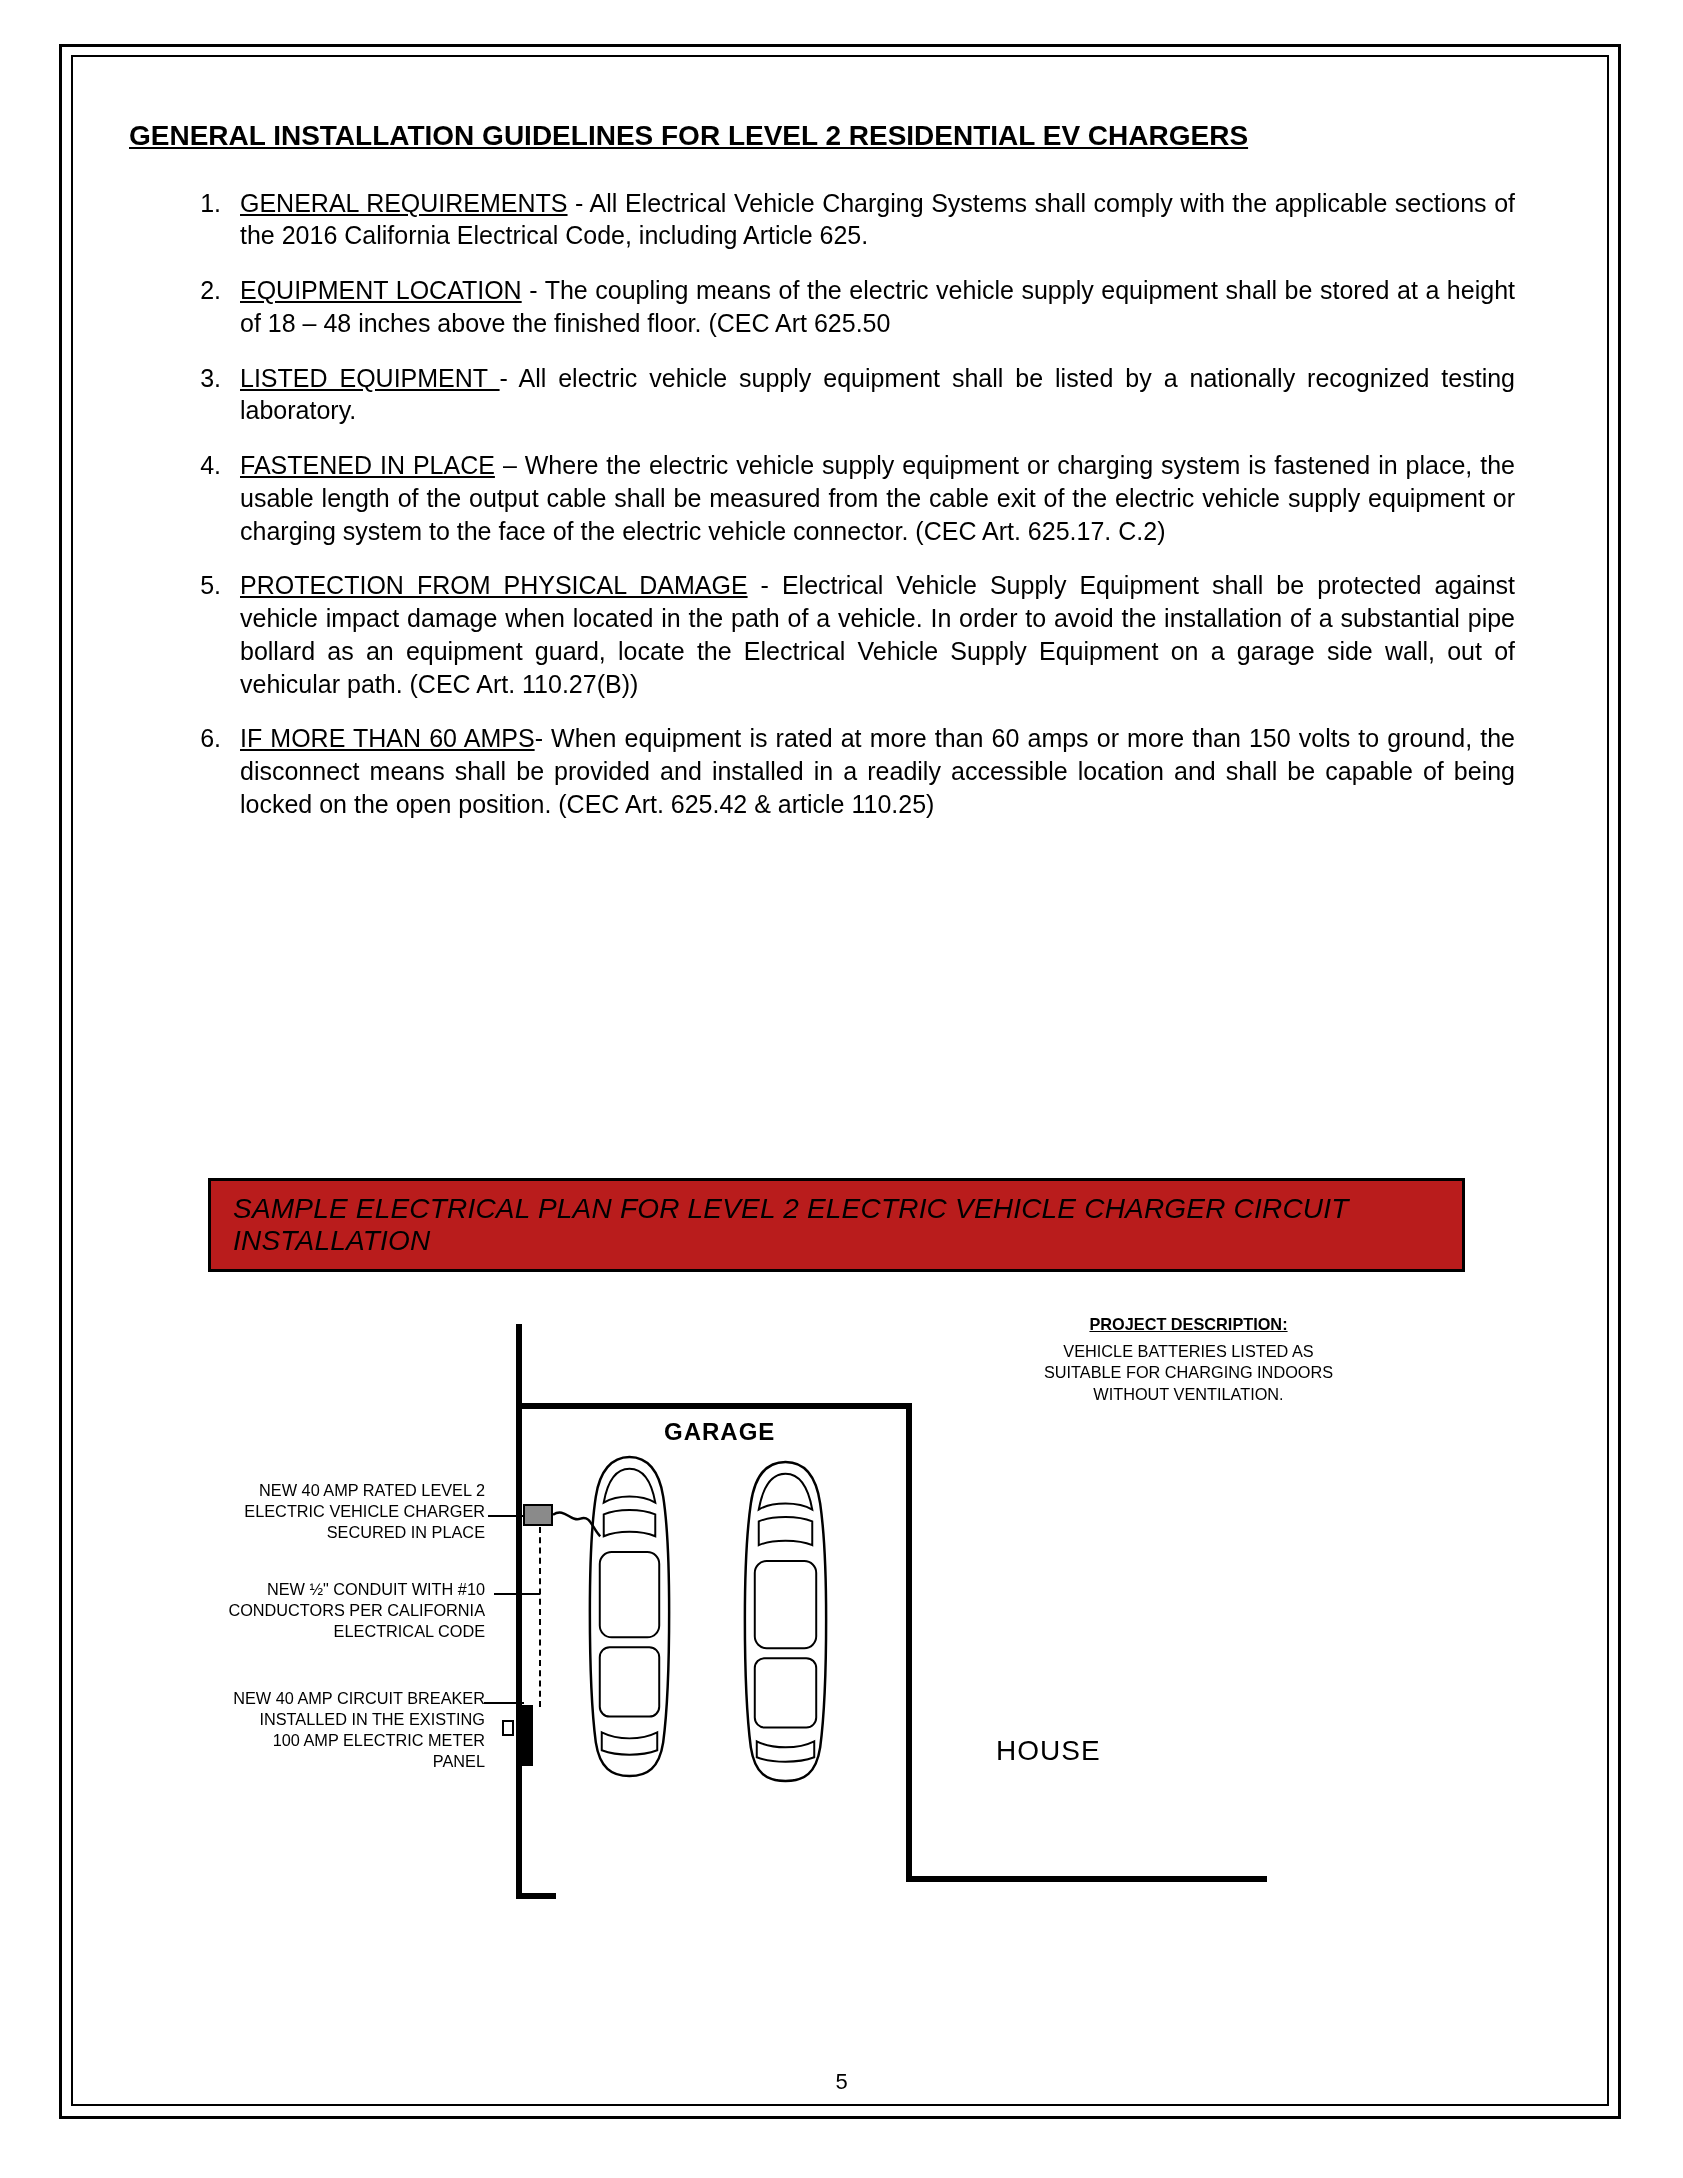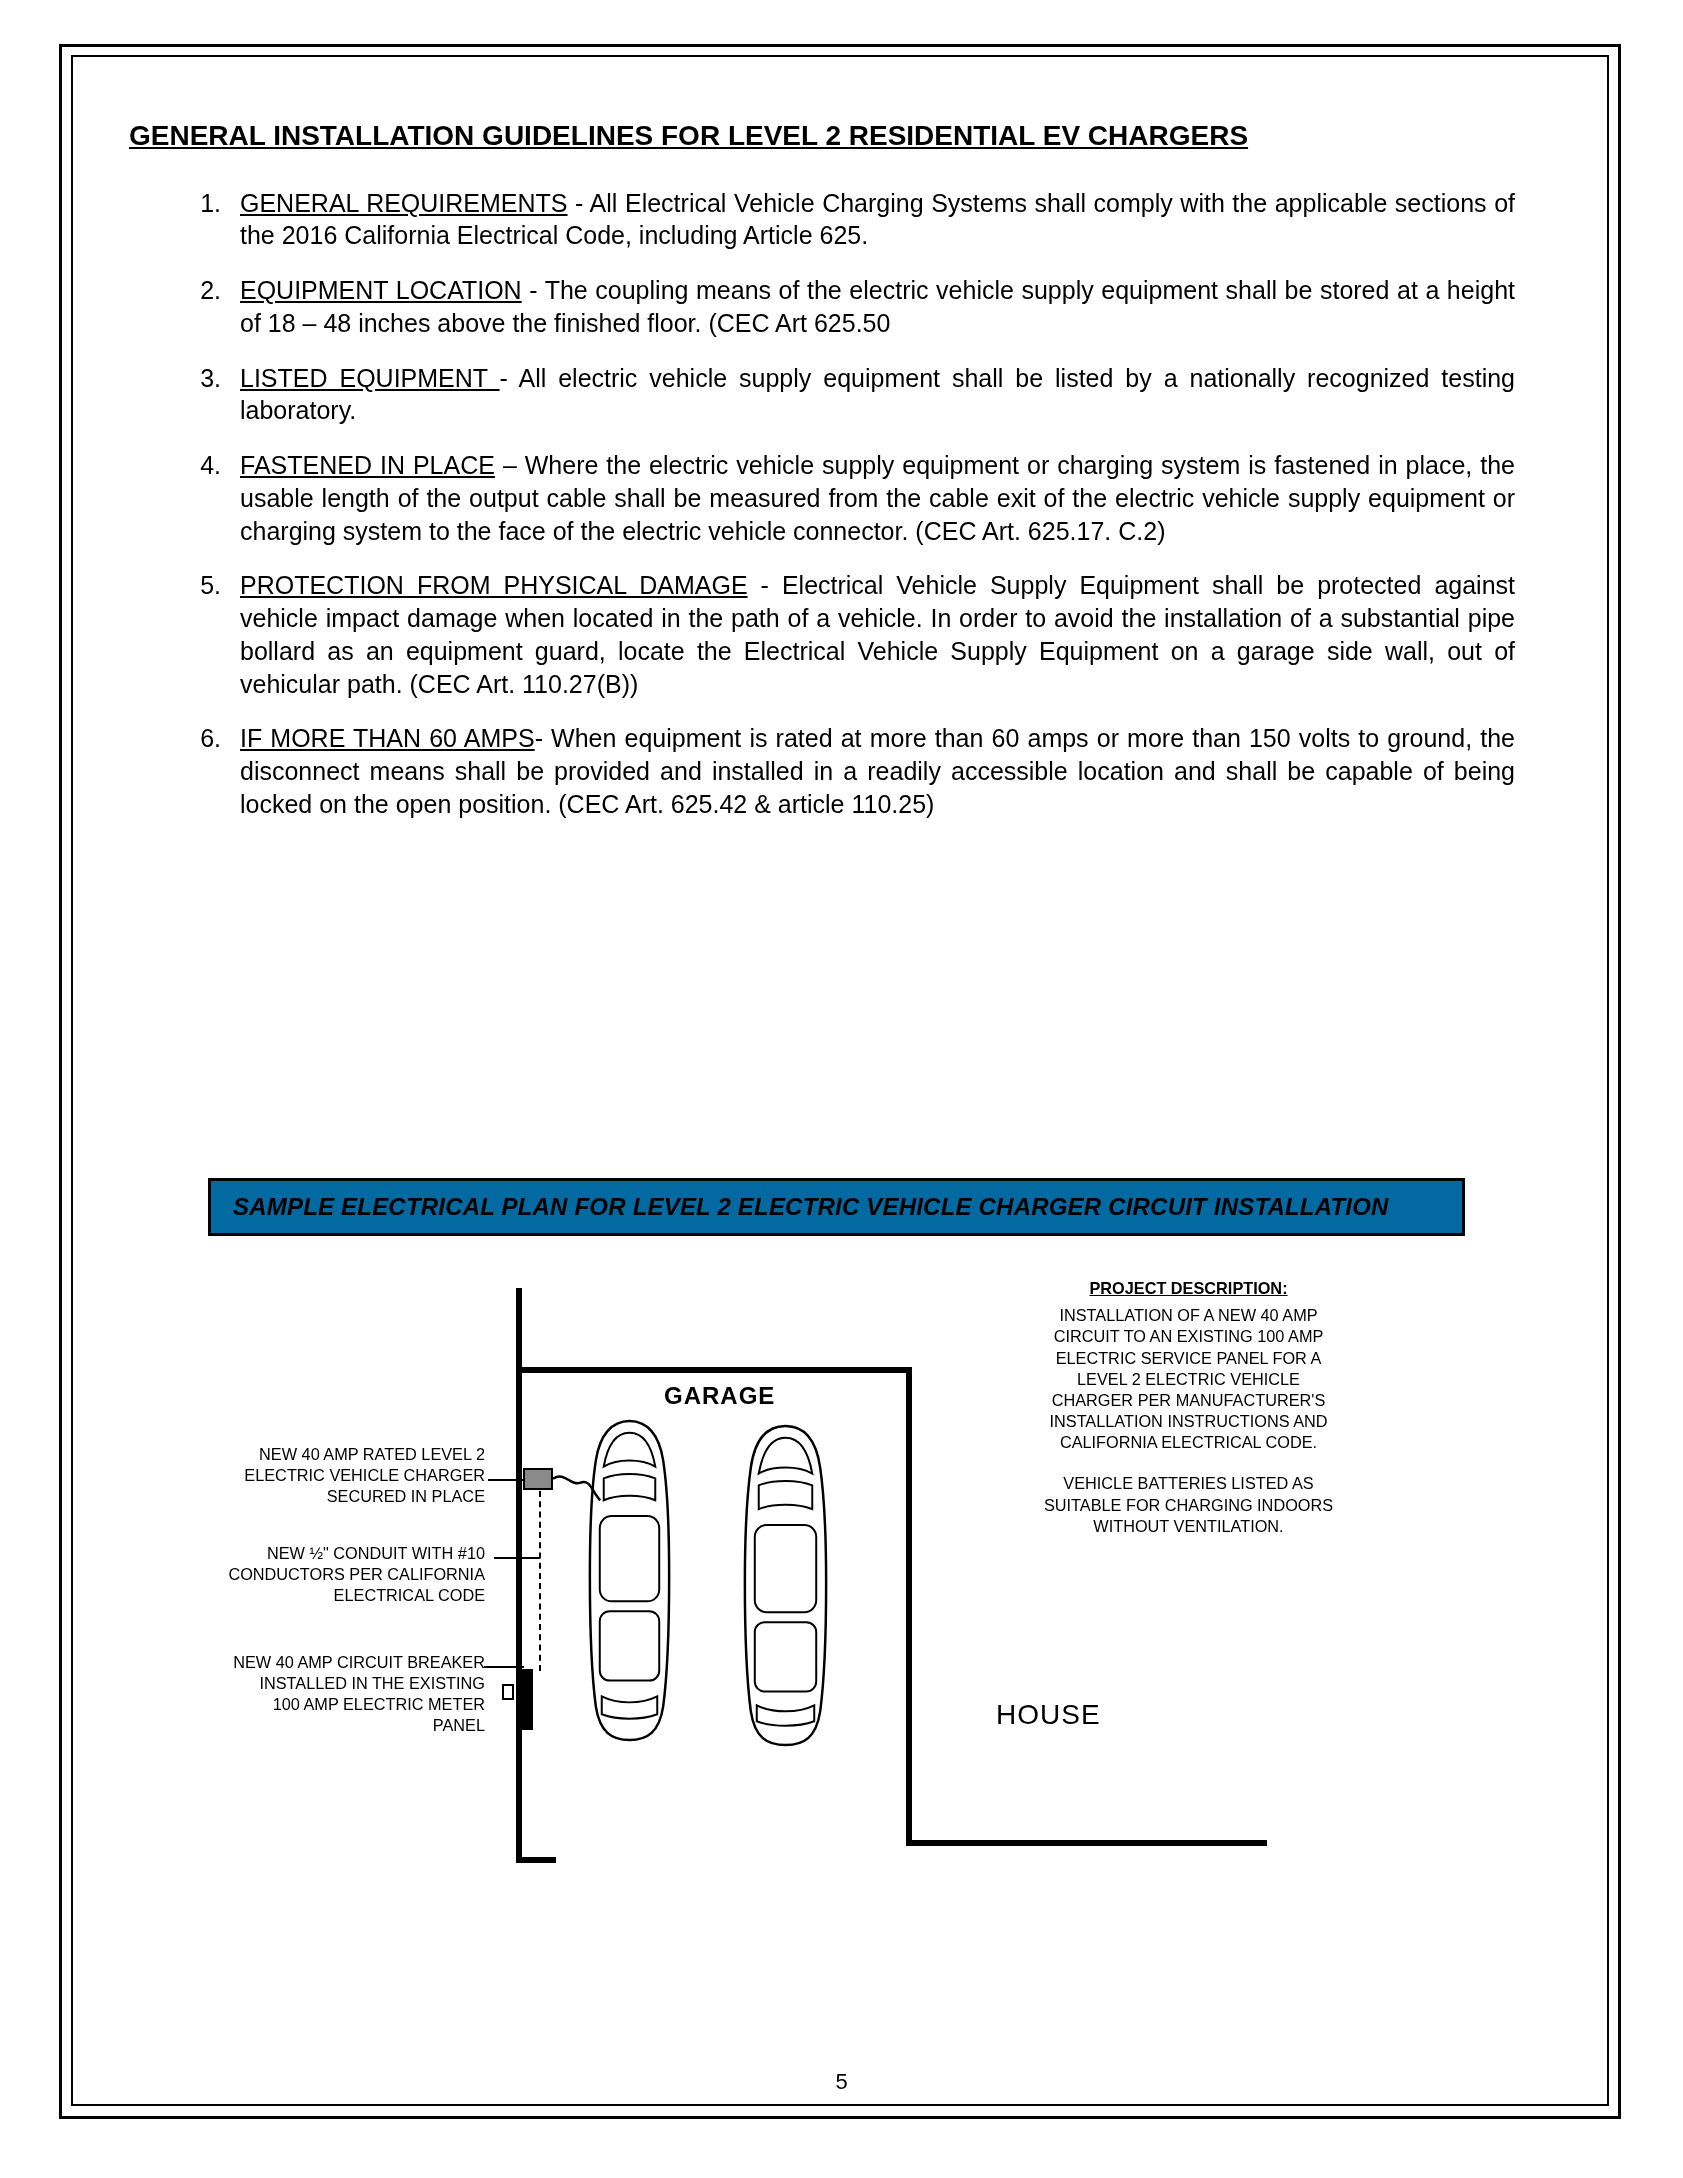--- a/index.html
+++ b/index.html
@@ -72,25 +72,25 @@
   }
   .diagram-wrap {
     position: absolute;
     left: 129px;
     top: 1178px;
     width: 1426px;
   }
   .sample-banner {
     margin-left: 79px;
     width: 1257px;
-    background: #0369a1;
+    background: #b91c1c;
     border: 3px solid #000;
     box-sizing: border-box;
-    font-size: 24px;
-    font-weight: bold;
+    font-size: 28px;
+    font-weight: normal;
     font-style: italic;
     padding: 12px 0 12px 22px;
     letter-spacing: 0.2px;
   }
   .drawing {
     position: relative;
     margin-left: 40px;
     margin-top: 42px;
     width: 1386px;
     height: 653px;
@@ -332,21 +332,20 @@
       <div class="lead-line lead1"></div>
       <div class="lead-line lead2"></div>
       <div class="lead-line lead3"></div>
 
       <div class="callout c1">NEW 40 AMP RATED  LEVEL 2 ELECTRIC VEHICLE CHARGER SECURED IN PLACE</div>
       <div class="callout c2">NEW ½" CONDUIT WITH #10 CONDUCTORS PER CALIFORNIA ELECTRICAL CODE</div>
       <div class="callout c3">NEW 40 AMP CIRCUIT BREAKER INSTALLED IN THE EXISTING 100 AMP ELECTRIC METER PANEL</div>
 
       <div class="proj">
         <span class="title">PROJECT DESCRIPTION:</span>
-        <p>INSTALLATION OF A NEW 40 AMP CIRCUIT TO AN EXISTING 100 AMP ELECTRIC SERVICE PANEL FOR A LEVEL 2 ELECTRIC VEHICLE CHARGER PER MANUFACTURER'S INSTALLATION INSTRUCTIONS AND CALIFORNIA ELECTRICAL CODE.</p>
         <p>VEHICLE BATTERIES LISTED AS SUITABLE FOR CHARGING INDOORS WITHOUT VENTILATION.</p>
       </div>
 
     </div>
   </div>
 
   <div class="page-number">5</div>
 
 </div>
 

